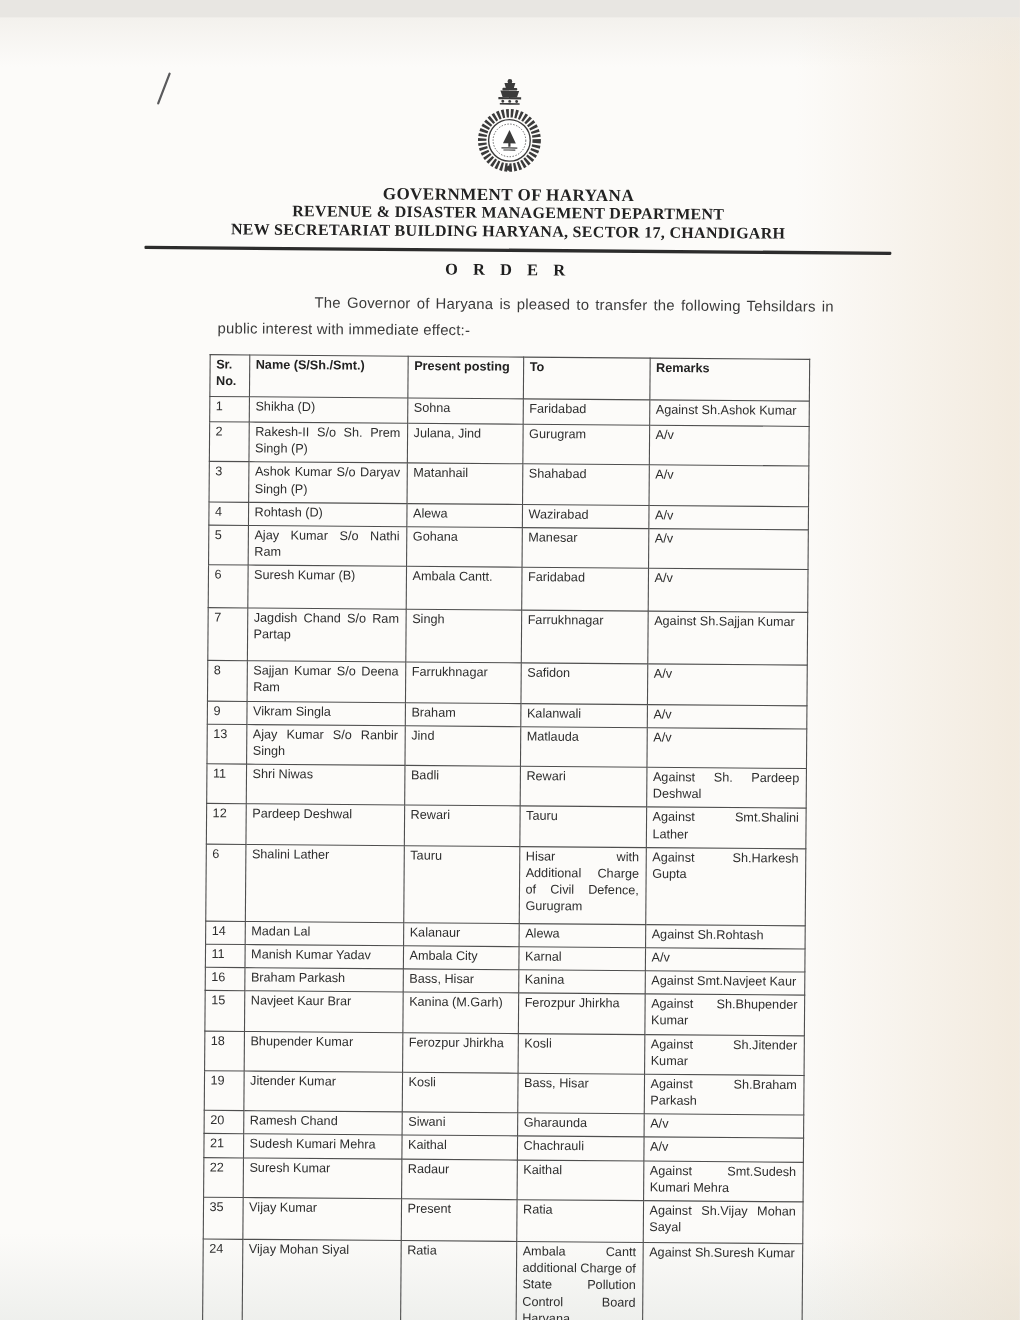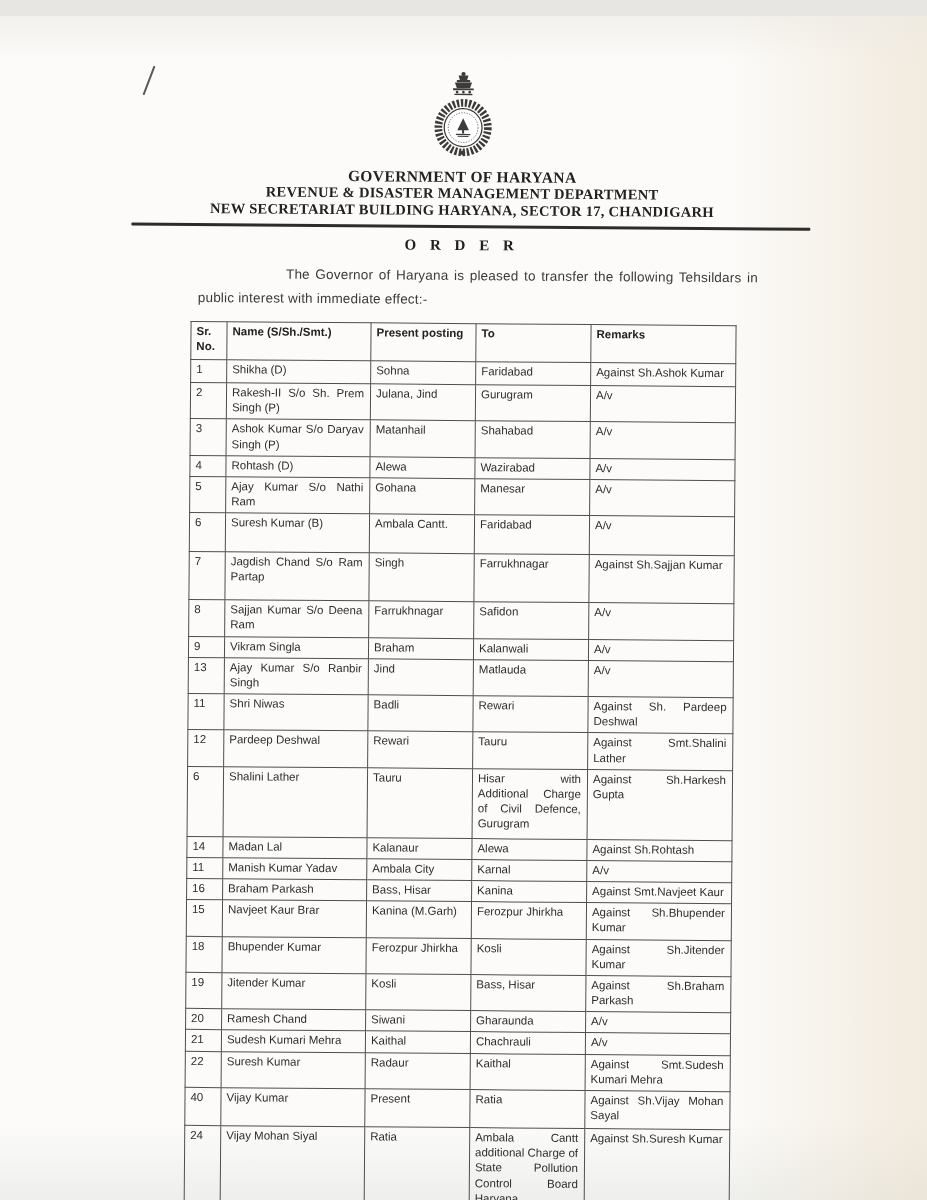--- a/index.html
+++ b/index.html
@@ -275,21 +275,21 @@
             <td class="col-remarks">A/v</td>
           </tr>
           <tr>
             <td class="col-sr">22</td>
             <td class="col-name">Suresh Kumar</td>
             <td class="col-present">Radaur</td>
             <td class="col-to">Kaithal</td>
             <td class="col-remarks">Against Smt.Sudesh Kumari Mehra</td>
           </tr>
           <tr>
-            <td class="col-sr">40</td>
+            <td class="col-sr">35</td>
             <td class="col-name">Vijay Kumar</td>
             <td class="col-present">Present</td>
             <td class="col-to">Ratia</td>
             <td class="col-remarks">Against Sh.Vijay Mohan Sayal</td>
           </tr>
           <tr>
             <td class="col-sr">24</td>
             <td class="col-name">Vijay Mohan Siyal</td>
             <td class="col-present">Ratia</td>
             <td class="col-to">Ambala Cantt additional Charge of State Pollution Control Board Haryana.</td>

